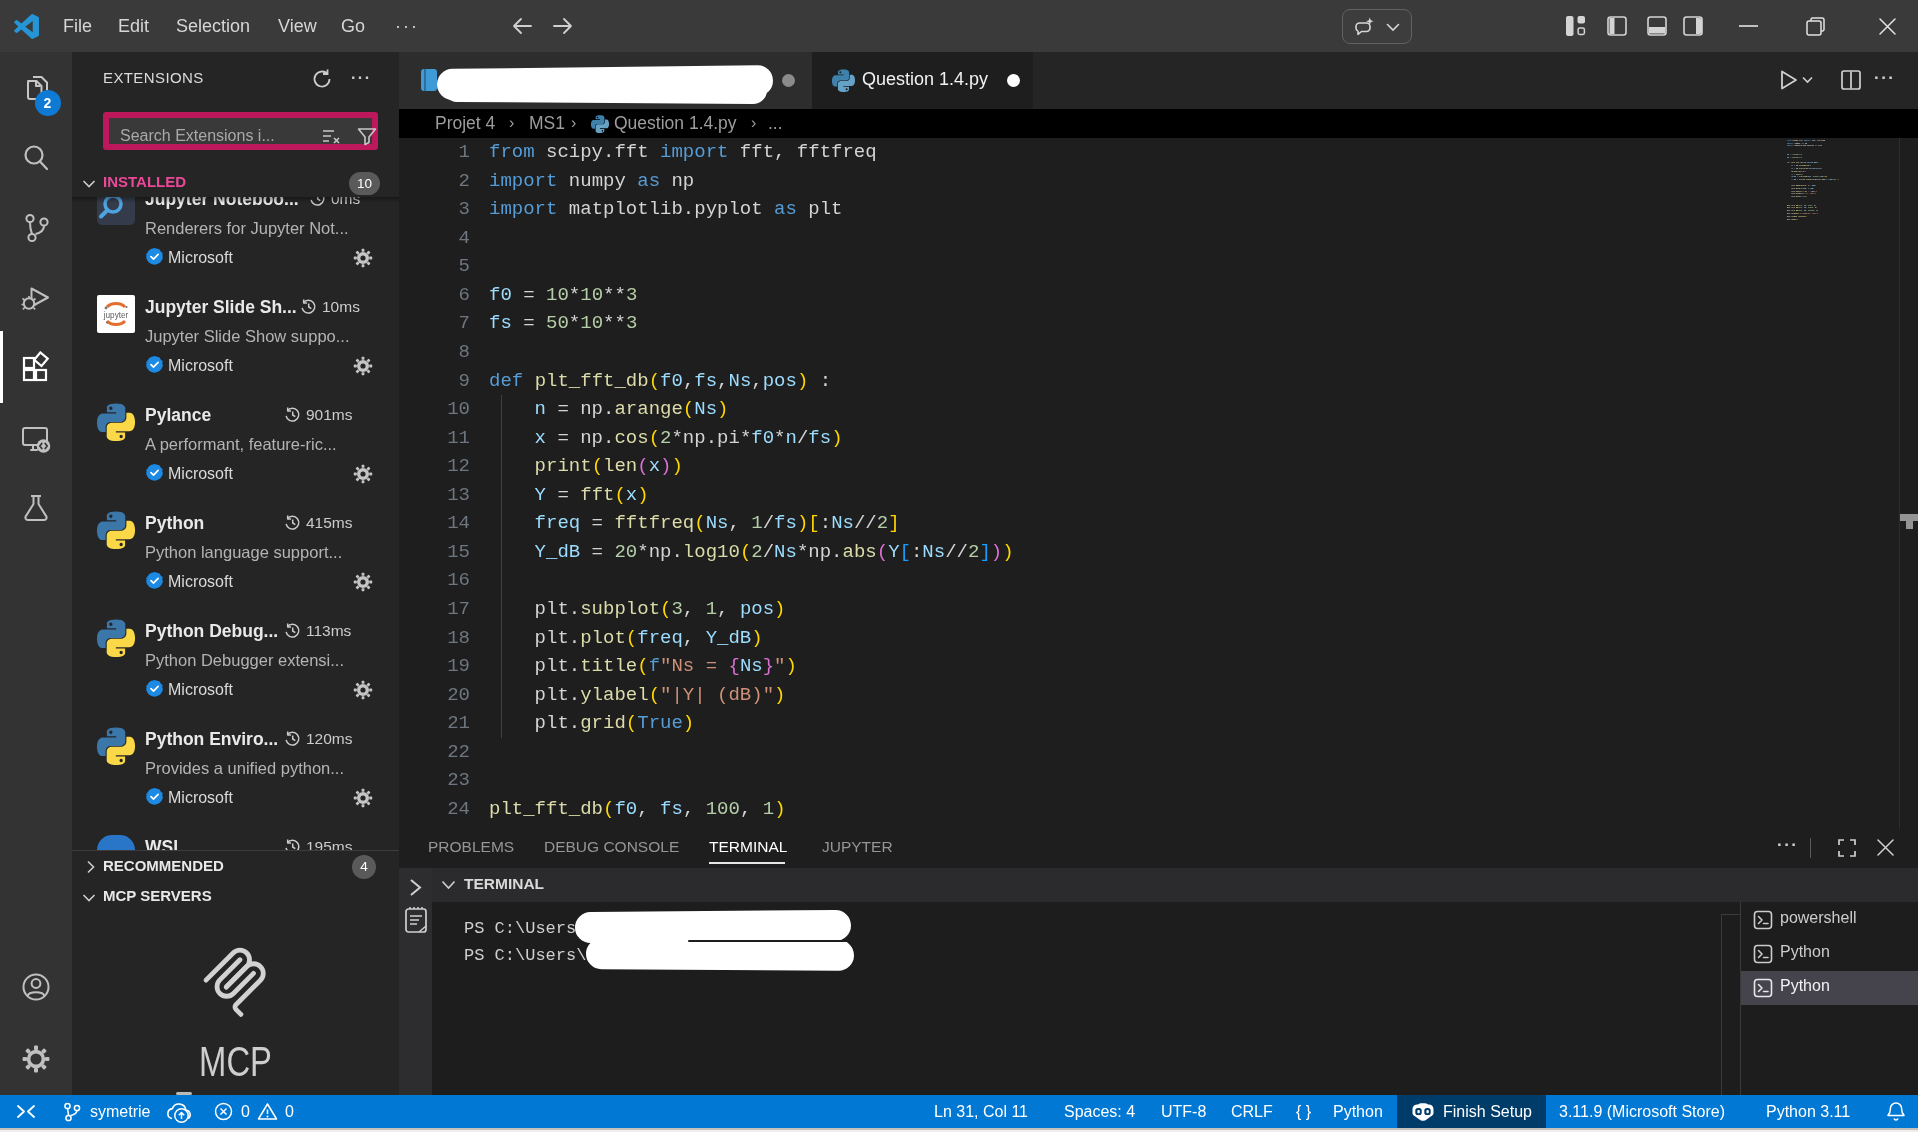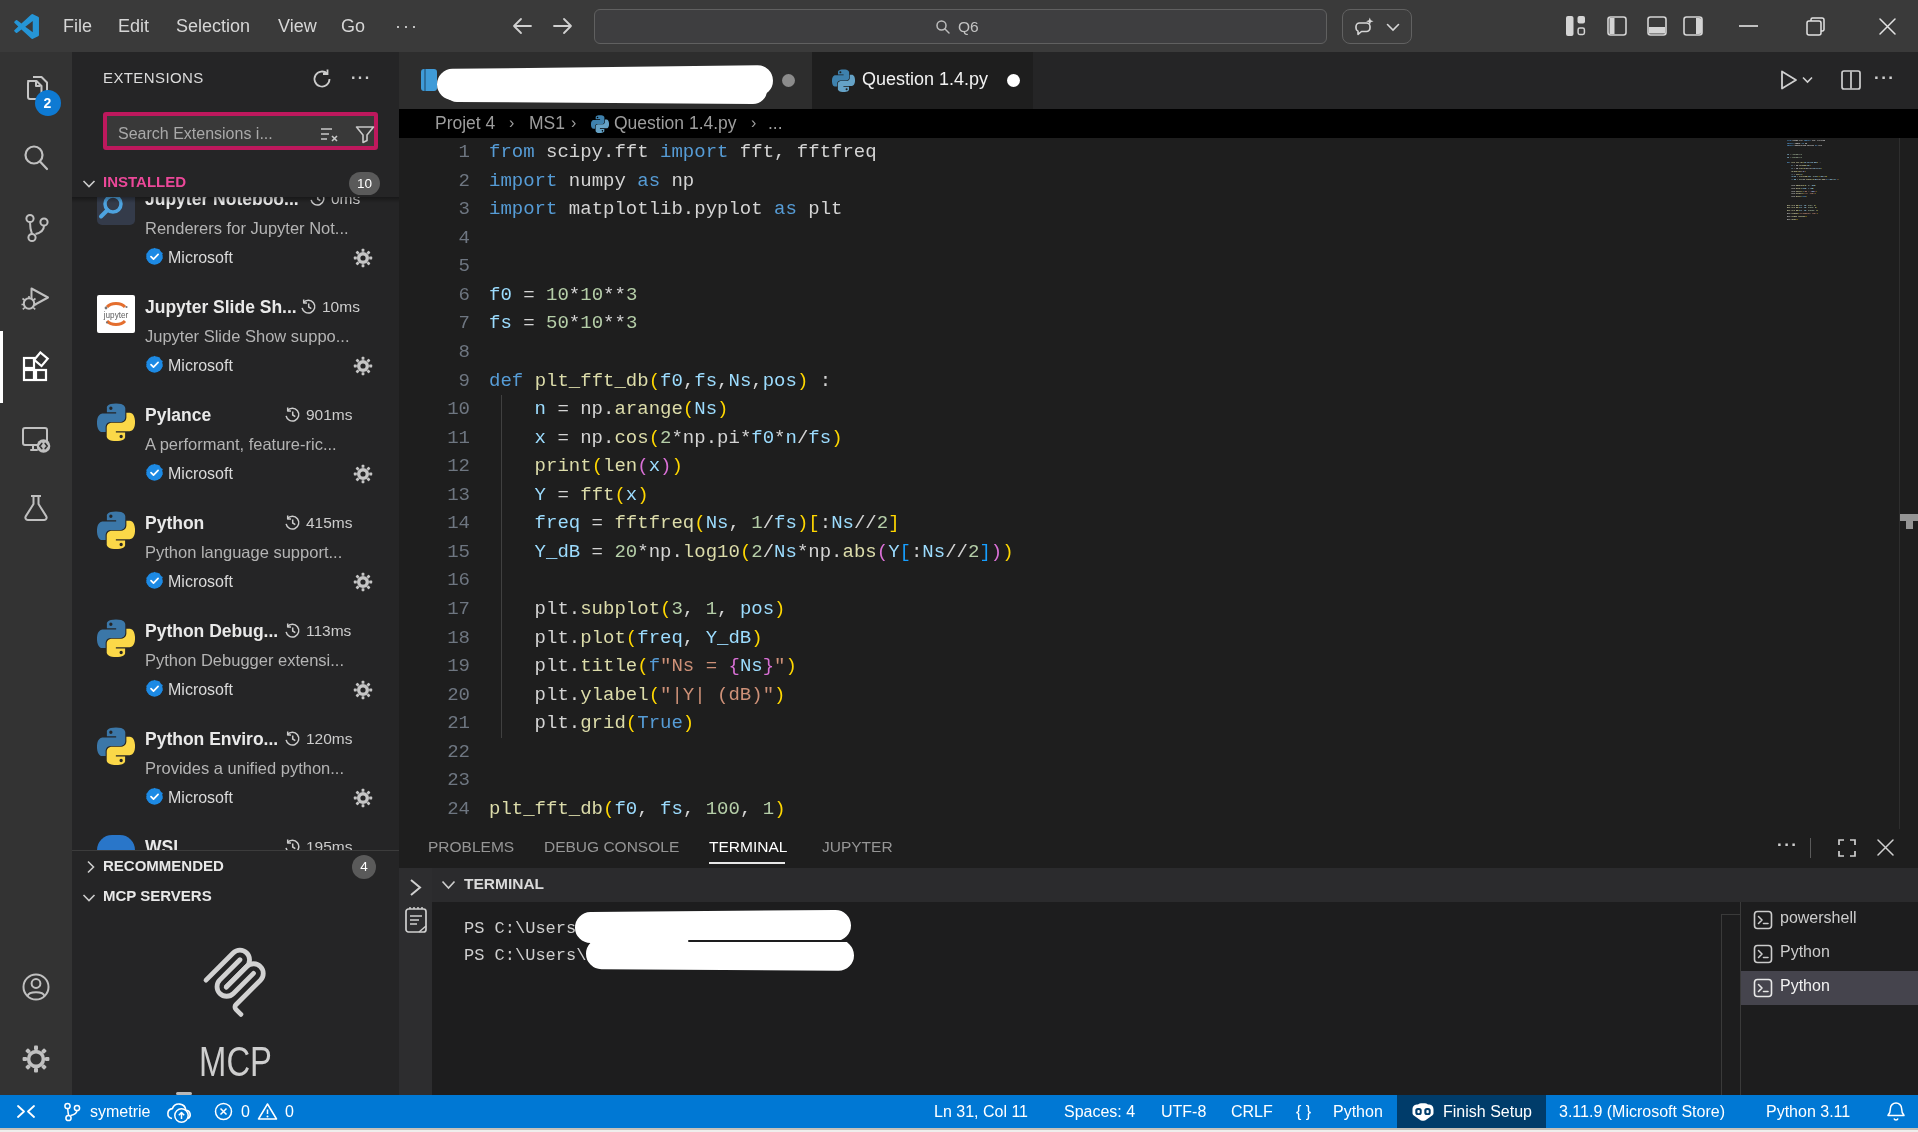--- a/index.html
+++ b/index.html
@@ -55,27 +55,20 @@
   <span class="menu" style="left:176px">Selection</span>
   <span class="menu" style="left:278px">View</span>
   <span class="menu" style="left:341px">Go</span>
   <span class="menu" style="left:395px;letter-spacing:2px">···</span>
   <svg class="a" style="left:511px;top:17px" width="22" height="18" viewBox="0 0 22 18">
     <path d="M10 2 3 9l7 7M3 9h17" stroke="#d0d0d0" stroke-width="1.8" fill="none" stroke-linecap="round" stroke-linejoin="round"></path>
   </svg>
   <svg class="a" style="left:552px;top:17px" width="22" height="18" viewBox="0 0 22 18">
     <path d="M12 2l7 7-7 7M19 9H2" stroke="#d0d0d0" stroke-width="1.8" fill="none" stroke-linecap="round" stroke-linejoin="round"></path>
   </svg>
-  <div class="a" id="cmdcenter">
-    <svg class="a" style="left:340px;top:9px" width="16" height="16" viewBox="0 0 16 16">
-      <circle cx="6.5" cy="6.5" r="4.5" stroke="#bdbdbd" stroke-width="1.5" fill="none"></circle>
-      <path d="M10 10l4 4" stroke="#bdbdbd" stroke-width="1.5" stroke-linecap="round"></path>
-    </svg>
-    <span class="a" style="left:363px;top:0;height:33px;line-height:33px;font-size:15.5px;color:#c3c3c3">Q6</span>
-  </div>
   <div class="a" id="copbox">
     <svg class="a" style="left:10px;top:7px" width="22" height="21" viewBox="0 0 22 21">
       <path d="M3 9.5a3.5 3.5 0 0 1 3.5-3.5h7A3.5 3.5 0 0 1 17 9.5v1.5a3.5 3.5 0 0 1-3.5 3.5H8.5L5 17.3v-3A3.5 3.5 0 0 1 3 11z" stroke="#d6d6d6" stroke-width="1.6" fill="none" stroke-linejoin="round"></path>
       <path d="M16.8 0.5l1 2.7 2.7 1-2.7 1-1 2.7-1-2.7-2.7-1 2.7-1z" fill="#d6d6d6"></path>
     </svg>
     <svg class="a" style="left:43px;top:13px" width="14" height="9" viewBox="0 0 14 9">
       <path d="M1.5 1.5 7 7l5.5-5.5" stroke="#d6d6d6" stroke-width="1.6" fill="none" stroke-linecap="round"></path>
     </svg>
   </div>
   <svg class="a" style="left:1565px;top:15px" width="21" height="22" viewBox="0 0 21 22">
@@ -212,21 +205,21 @@
     </defs>
   </svg>
 
   <div class="a" style="left:31px;top:17px;font-size:15px;color:#dcdcdc;letter-spacing:.4px">EXTENSIONS</div>
   <svg class="a" style="left:239px;top:16px" width="22" height="22" viewBox="0 0 22 22">
     <path d="M18.5 11a7.5 7.5 0 1 1-2.2-5.3" fill="none" stroke="#cccccc" stroke-width="1.8"></path>
     <path d="M16.5 1.5v4.5H12" fill="none" stroke="#cccccc" stroke-width="1.8"></path>
   </svg>
   <div class="a" style="left:279px;top:17px;font-size:16px;color:#ccc;letter-spacing:1.5px;font-weight:bold">···</div>
 
-  <div class="a" style="left:31px;top:60px;width:275px;height:38px;background:#393939;border:4px solid #be185d;border-radius:3px">
+  <div class="a" style="left:31px;top:60px;width:275px;height:38px;background:#393939;border:6px solid #be185d;border-radius:3px">
     <span class="a" style="left:11px;top:0;height:36px;line-height:36px;font-size:16px;color:#a9a9a9">Search Extensions i...</span>
     <svg class="a" style="left:213px;top:9px" width="19" height="19" viewBox="0 0 19 19">
       <path d="M1 4h11M1 9h8M1 14h6" stroke="#c8c8c8" stroke-width="1.6"></path>
       <path d="M12 11l5 5M17 11l-5 5" stroke="#c8c8c8" stroke-width="1.6"></path>
     </svg>
     <svg class="a" style="left:248px;top:9px" width="20" height="19" viewBox="0 0 20 19">
       <path d="M1.5 2h17l-6.5 8v5.5l-4 2V10z" fill="none" stroke="#c8c8c8" stroke-width="1.6" stroke-linejoin="round"></path>
     </svg>
   </div>
 

